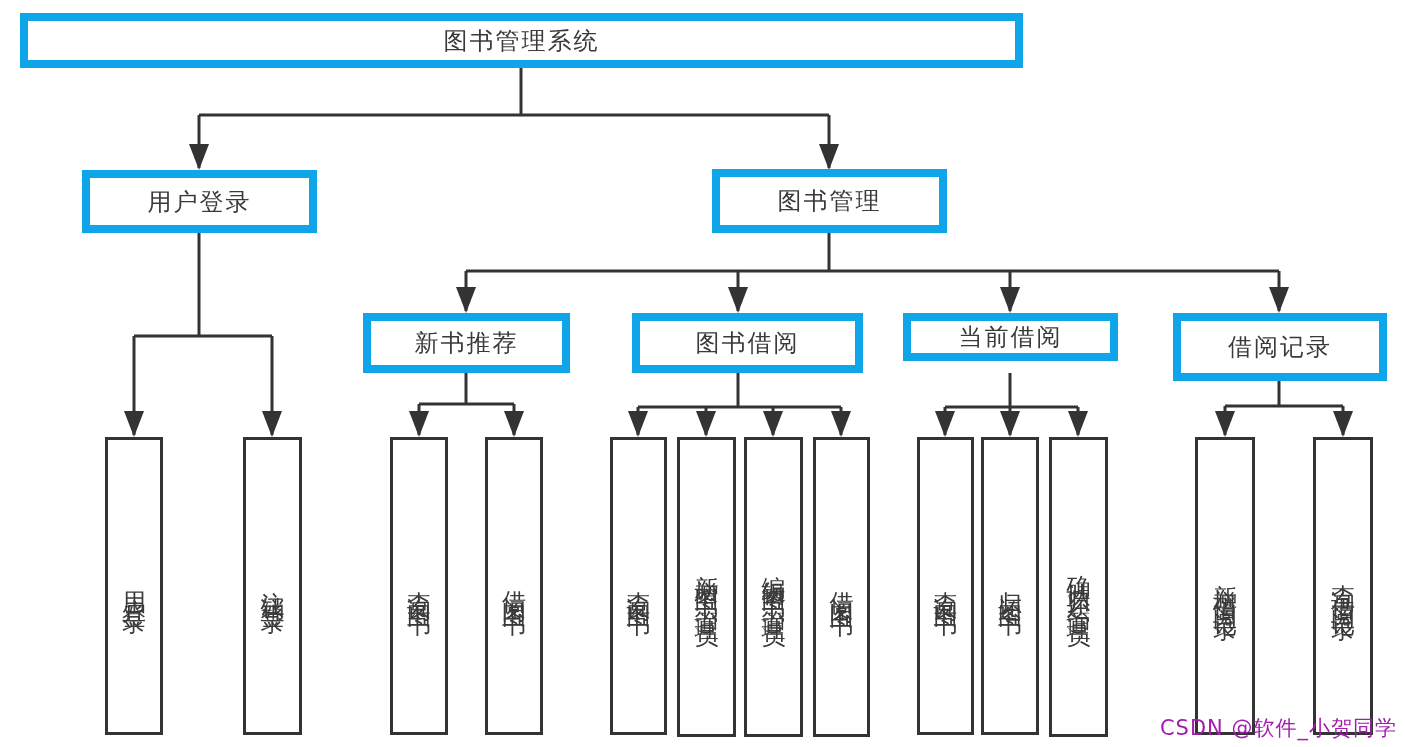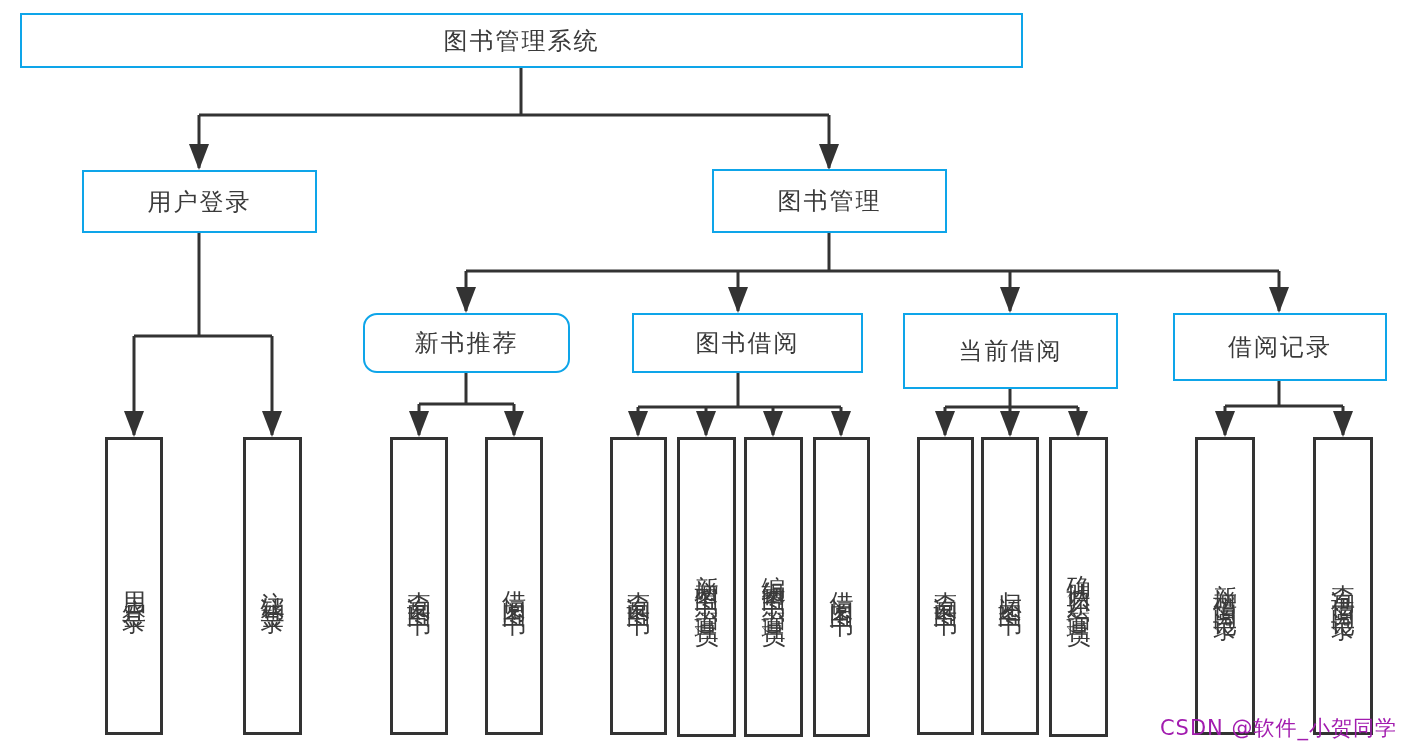--- a/index.html
+++ b/index.html
@@ -7,21 +7,21 @@
     position:relative;
     width:1405px;height:747px;
     background:#ffffff;
     font-family:"DejaVu Sans","Liberation Sans",sans-serif;
     overflow:hidden;
   }
   #wires{position:absolute;left:0;top:0;width:1405px;height:747px;}
   .hnode{
     position:absolute;
     box-sizing:border-box;
-    border:2px solid #0ea5e9;
+    border:8px solid #0ea5e9;
     background:#ffffff;
     display:flex;align-items:center;justify-content:center;
     color:#3a3a3a;
     font-size:24px;
     letter-spacing:2px;
     z-index:2;
   }
   .vnode{
     position:absolute;
     box-sizing:border-box;
@@ -123,27 +123,27 @@
     <span>图书管理系统</span>
   </div>
 
   <div class="hnode" style="left:82px;top:170px;width:235px;height:63px;">
     <span>用户登录</span>
   </div>
   <div class="hnode" style="left:712px;top:169px;width:235px;height:64px;">
     <span>图书管理</span>
   </div>
 
-  <div class="hnode" style="left:363px;top:313px;width:207px;height:60px;border-radius:14px;">
+  <div class="hnode" style="left:363px;top:313px;width:207px;height:60px;">
     <span>新书推荐</span>
   </div>
   <div class="hnode" style="left:632px;top:313px;width:231px;height:60px;">
     <span>图书借阅</span>
   </div>
-  <div class="hnode" style="left:903px;top:313px;width:215px;height:76px;">
+  <div class="hnode" style="left:903px;top:313px;width:215px;height:48px;">
     <span>当前借阅</span>
   </div>
   <div class="hnode" style="left:1173px;top:313px;width:214px;height:68px;">
     <span>借阅记录</span>
   </div>
 
   <div class="vnode" style="left:105px;top:437px;width:58px;height:298px;">
     <span class="vtext">用户登录</span>
   </div>
   <div class="vnode" style="left:243px;top:437px;width:59px;height:298px;">

